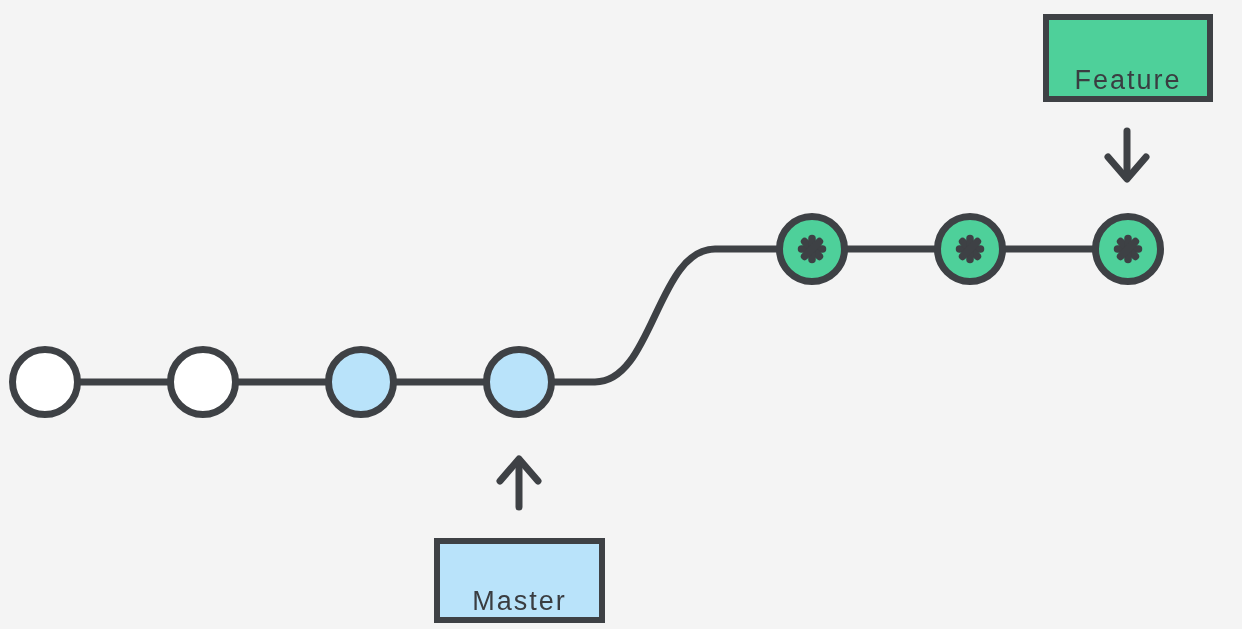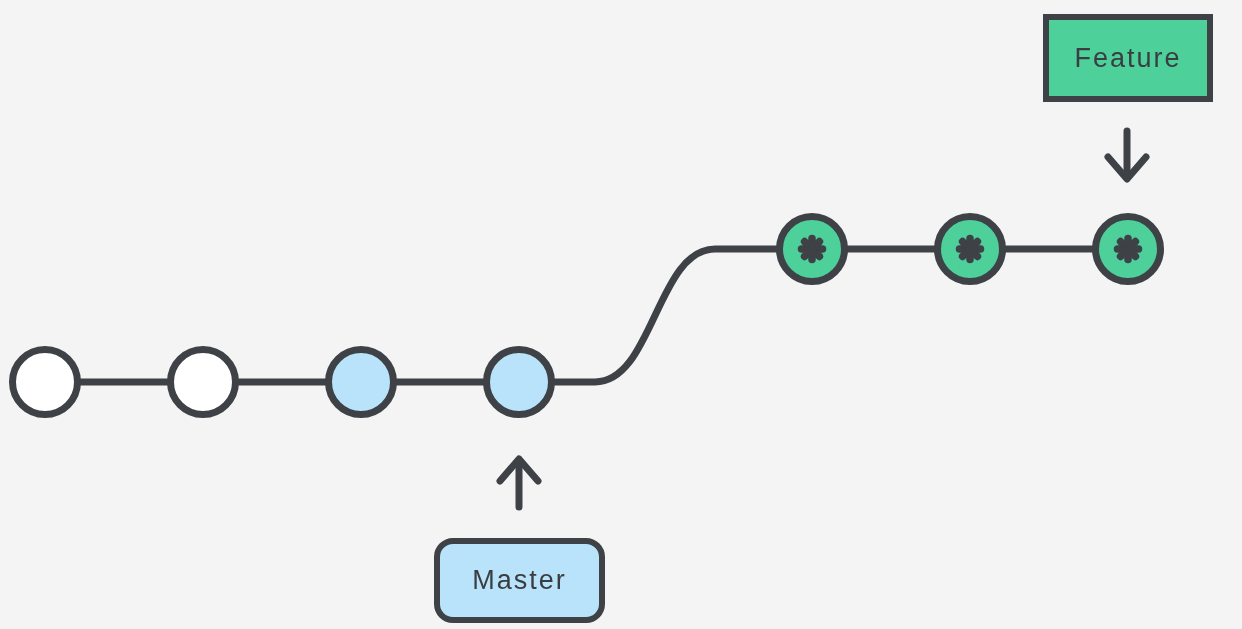--- a/index.html
+++ b/index.html
@@ -17,35 +17,34 @@
     height:629px;
     background:var(--bg);
     overflow:hidden;
   }
   .stage svg{position:absolute;left:0;top:0;}
   .label-box{
     position:absolute;
     box-sizing:border-box;
     border:6px solid var(--stroke);
     display:flex;
-    align-items:center;
+    align-items:flex-end;
     justify-content:center;
     font-size:27px;
     letter-spacing:2px;
     color:var(--text);
     font-weight:400;
   }
   .label-box.feature{
     left:1043px; top:14px; width:170px; height:88px;
     background:var(--green);
   }
   .label-box.master{
     left:434px; top:538px; width:171px; height:85px;
     background:var(--blue);
-    border-radius:19px;
   }
 </style>
 </head>
 <body>
 
 <div class="stage">
 
   <svg id="diagram-svg" width="1242" height="629" viewBox="0 0 1242 629">
 
     <path id="branch-path" fill="none" stroke="var(--stroke)" stroke-width="7" d="M 45 382 H 595 C 653 382 657 249 715 249 H 1128"></path>

